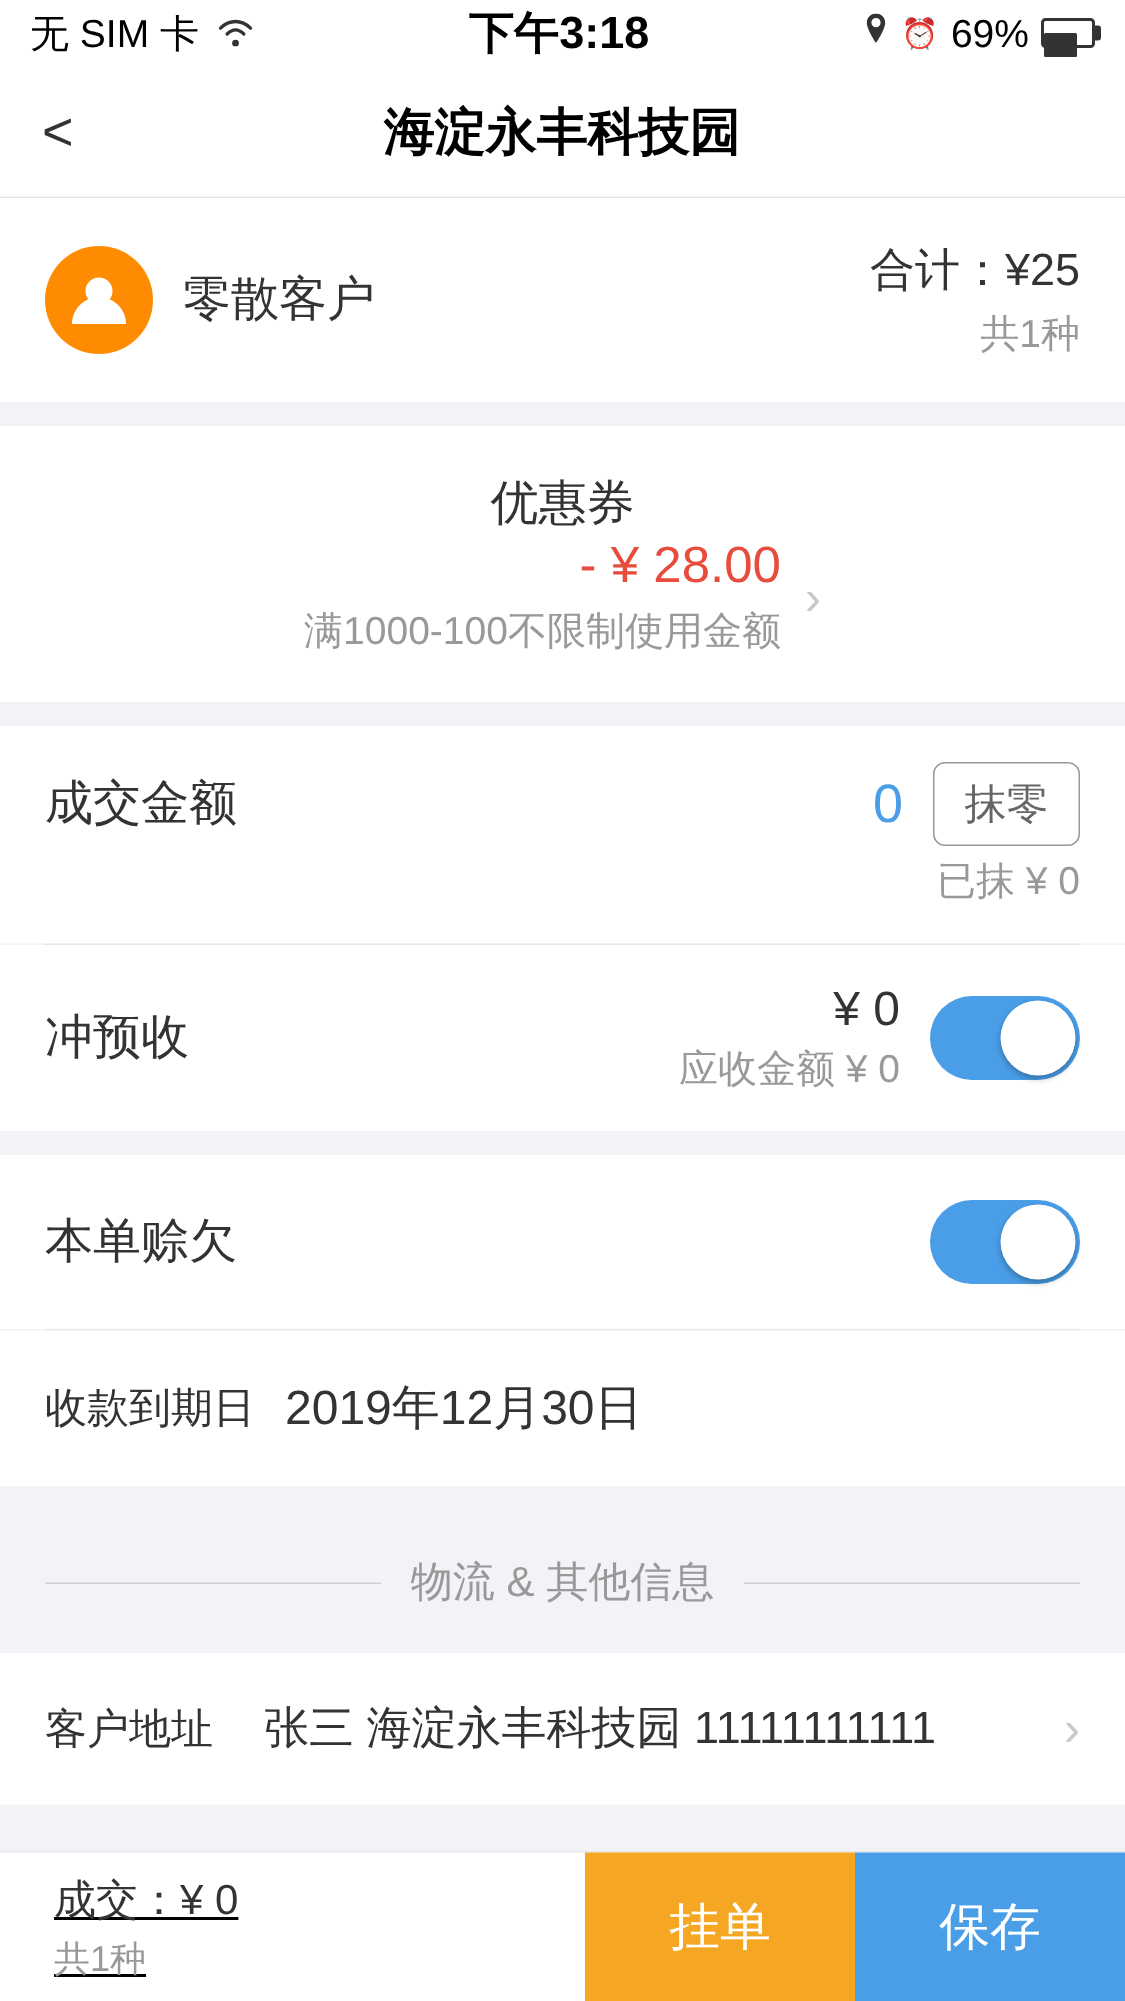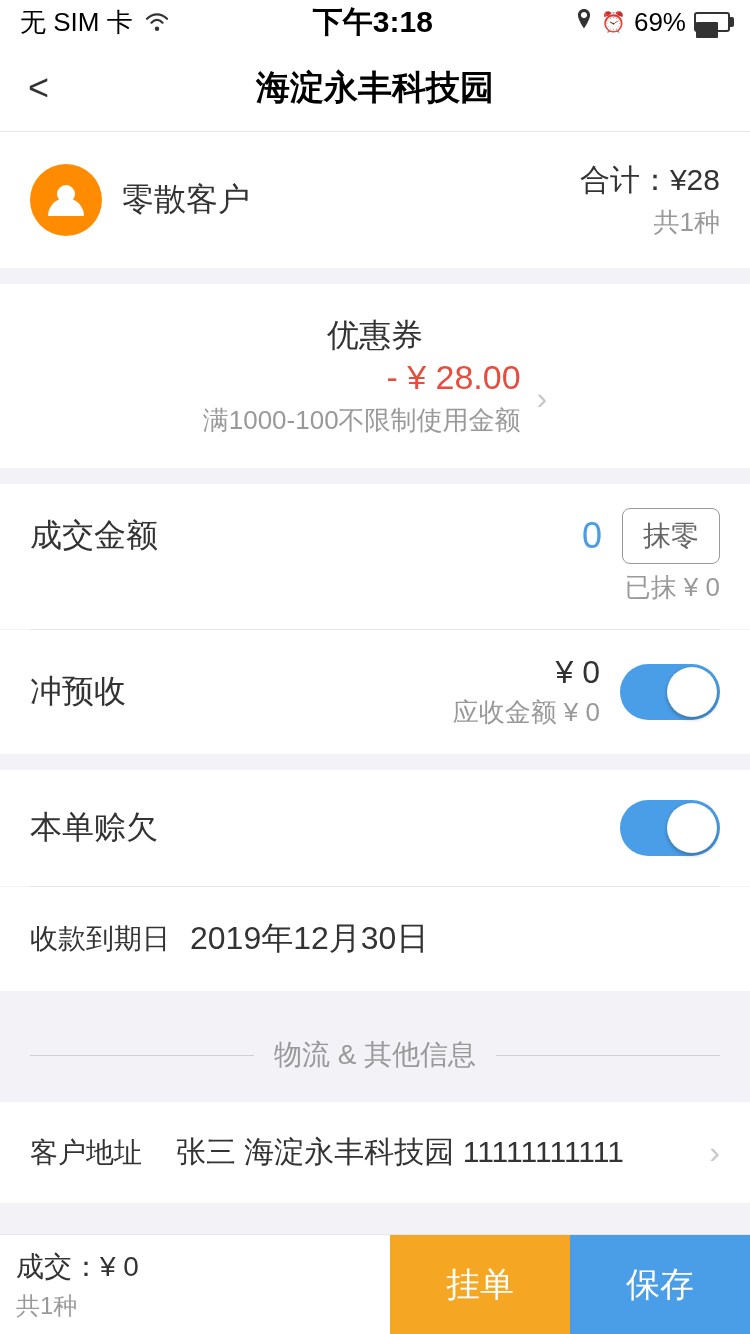--- a/index.html
+++ b/index.html
@@ -342,21 +342,22 @@
       background: #fff;
       display: flex;
       align-items: stretch;
       border-top: 1px solid #e5e5ea;
     }
     .bottom-summary {
       flex: 1;
       display: flex;
       flex-direction: column;
       justify-content: center;
-      padding: 0 16px;
+      padding: 0 36px;
+      text-decoration: underline;
     }
     .bottom-deal {
       font-size: 28px;
       color: #333;
     }
     .bottom-count {
       font-size: 24px;
       color: #999;
       margin-top: 4px;
     }
@@ -428,21 +429,21 @@
     <div class="customer-left">
       <div class="customer-avatar">
         <svg viewBox="0 0 44 44" fill="white">
           <circle cx="22" cy="16" r="9"></circle>
           <path d="M4 38c0-9.9 8.1-18 18-18s18 8.1 18 18"></path>
         </svg>
       </div>
       <span class="customer-name">零散客户</span>
     </div>
     <div class="customer-right">
-      <div class="total-amount">合计：¥28</div>
+      <div class="total-amount">合计：¥25</div>
       <div class="total-count">共1种</div>
     </div>
   </div>
 
   <div class="divider-gray"></div>
 
   <div class="row-item section-white">
     <span class="row-label">优惠券</span>
     <div class="row-right">
       <div class="row-right-col">

